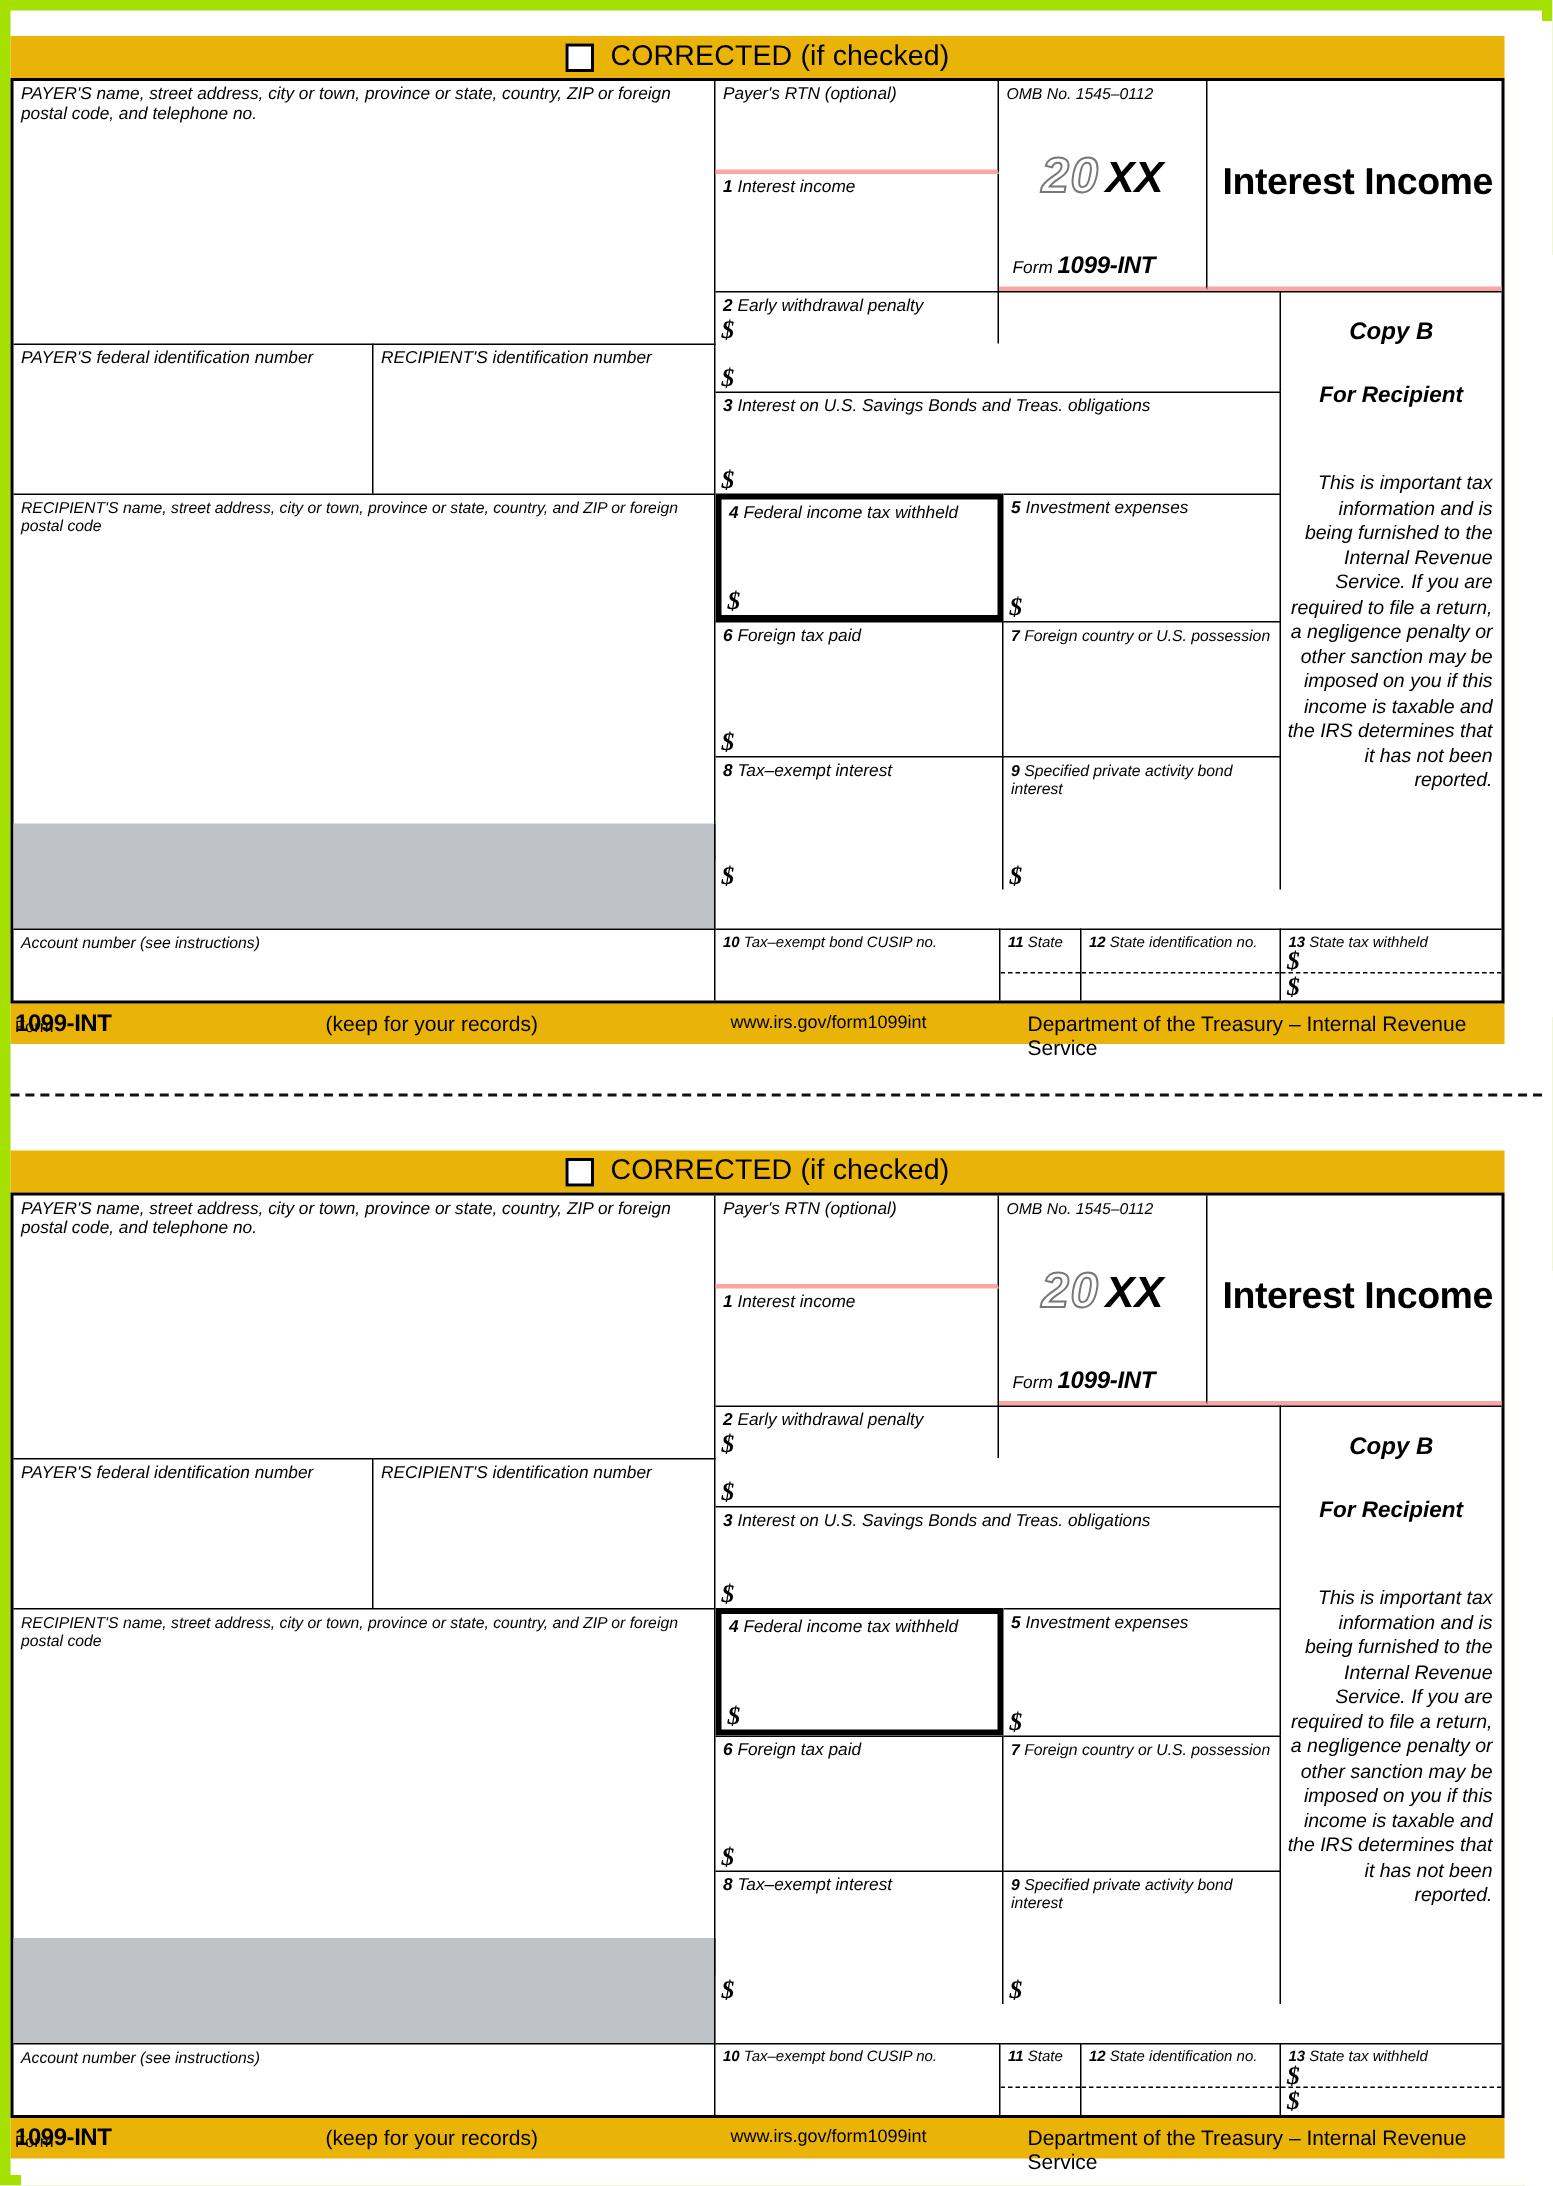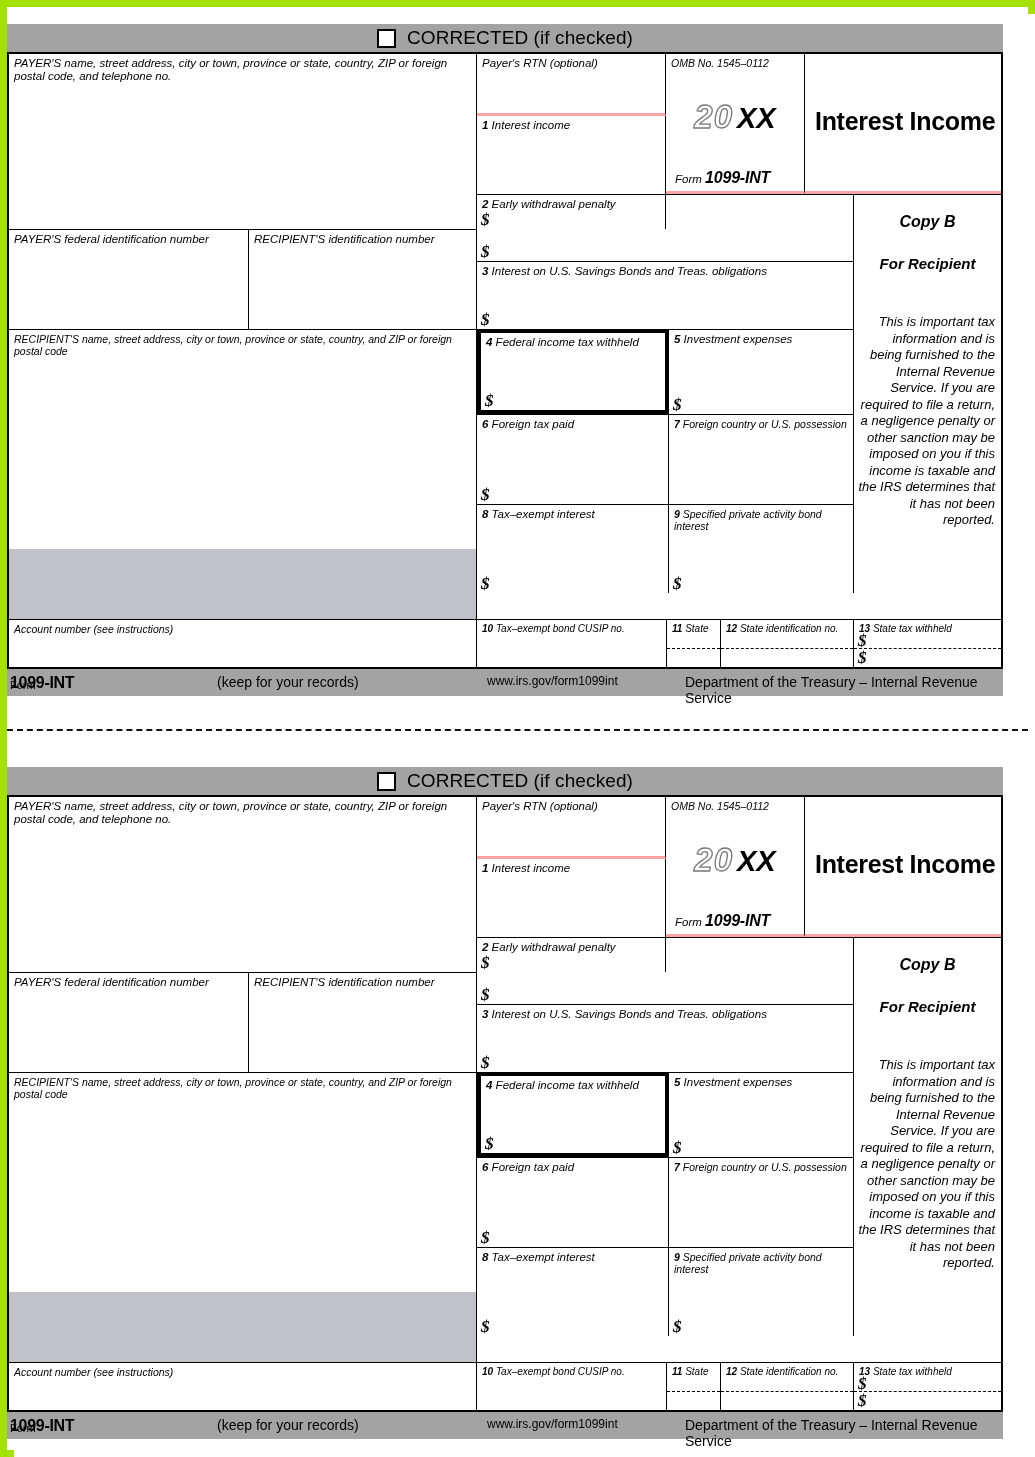--- a/index.html
+++ b/index.html
@@ -22,21 +22,21 @@
     position:absolute; left:7px; top:7px;
     width:1021px; height:1443px;
     background:#fff;
   }
 
   
   .form-card{
     position:absolute;
     left:7px;
     width:996px;
-    background:#a3a3a3;
+    background:#eab308;
   }
   #form-1{ top:24px; height:672px; }
   #form-2{ top:767px; height:672px; }
 
   
   .corrected-row{
     height:28px;
     display:flex; align-items:center; justify-content:center;
     gap:11px;
   }

